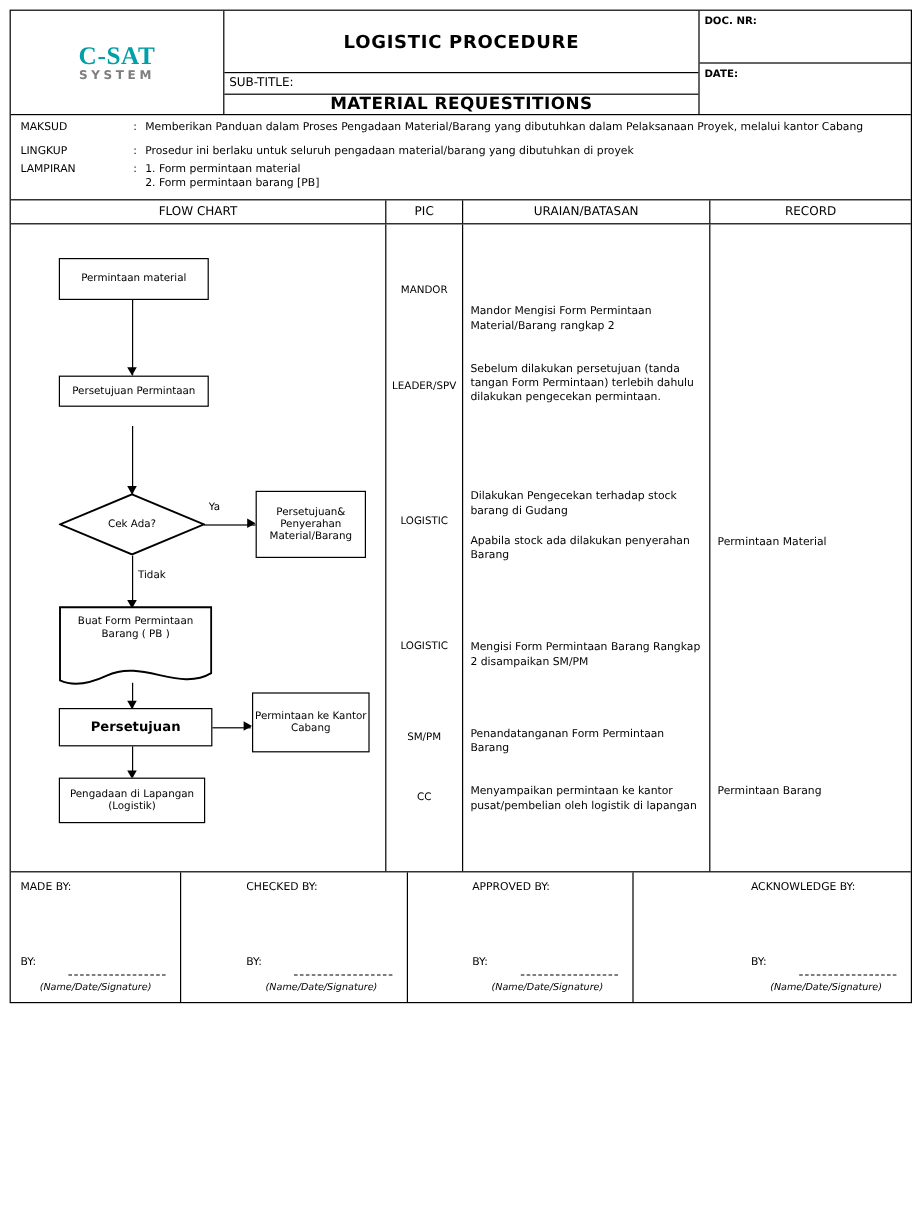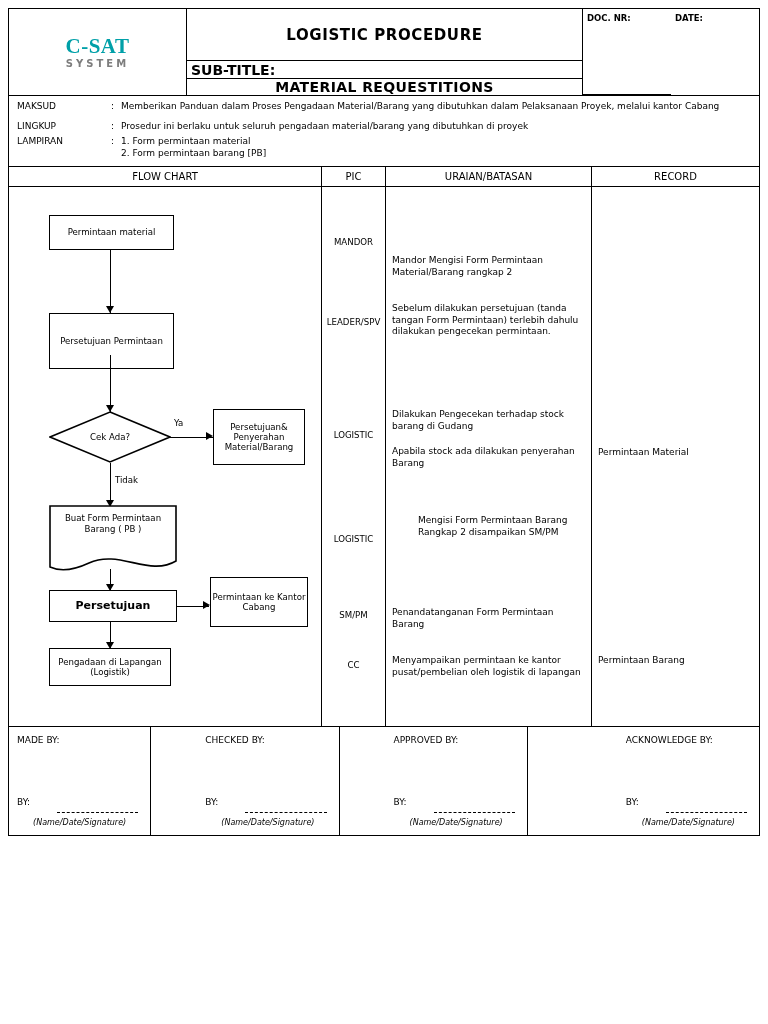--- a/index.html
+++ b/index.html
@@ -16,23 +16,23 @@
   .doc { position:absolute; left:8px; top:8px; width:752px; border:1.5px solid #000; }
 
   
   .hdr { display:flex; border-bottom:1.5px solid #000; }
   .hdr-logo { width:178px; border-right:1.5px solid #000; display:flex; align-items:center; justify-content:center; }
   .logo-wrap { text-align:center; line-height:1; }
   .logo-main { font-size:21px; font-weight:bold; color:#00a0a8; letter-spacing:0.5px; font-family:Liberation Serif, serif;}
   .logo-sub { font-size:10px; font-weight:bold; color:#7d7d7d; letter-spacing:3px; margin-top:2px; }
   .hdr-mid { flex:1; border-right:1.5px solid #000; display:flex; flex-direction:column; }
   .hdr-title { height:52px; display:flex; align-items:center; justify-content:center; font-size:15px; font-weight:bold; letter-spacing:0.6px; border-bottom:1px solid #000;}
-  .hdr-subrow { height:18px; display:flex; align-items:center; padding-left:4px; font-size:14px; font-weight:bold; border-bottom:1px solid #000;}
+  .hdr-subrow { height:18px; display:flex; align-items:center; padding-left:4px; font-size:10px; font-weight:normal; border-bottom:1px solid #000;}
   .hdr-sub2 { flex:1; display:flex; align-items:center; justify-content:center; font-size:14px; font-weight:bold; letter-spacing:0.4px;}
-  .hdr-right { width:176px; display:flex; flex-direction:row; }
+  .hdr-right { width:176px; display:flex; flex-direction:column; }
   .hdr-right div { flex:1; border-bottom:1px solid #000; font-size:8.5px; font-weight:bold; padding:4px 0 0 4px; }
   .hdr-right div:last-child { border-bottom:none; }
 
   
   .meta { border-bottom:1.5px solid #000; padding:4px 0 6px 0; }
   .meta-row { display:flex; font-size:9px; line-height:1.35; }
   .meta-lbl { width:102px; padding-left:8px; }
   .meta-colon { width:10px; }
   .meta-val { flex:1; padding-right:6px; }
   .meta-indent { padding-left:112px; font-size:9px; line-height:1.4; }
@@ -133,21 +133,21 @@
     </div>
 
     <div class="body">
 
       <div class="b1">
 
         <div class="node" style="left:40px; top:28px; width:125px; height:35px;">Permintaan material</div>
         <div class="arrow arrow-v" style="left:101px; top:63px; height:63px;"></div>
         <div class="ahead-d" style="left:97px; top:119px;"></div>
 
-        <div class="node" style="left:40px; top:126px; width:125px; height:56px;">Persetujuan Permintaan</div>
+        <div class="node" style="left:40px; top:126px; width:125px; height:26px;">Persetujuan Permintaan</div>
         <div class="arrow arrow-v" style="left:101px; top:168px; height:57px;"></div>
         <div class="ahead-d" style="left:97px; top:218px;"></div>
 
         <div class="diamond-wrap" style="left:40px; top:224px; width:122px; height:52px;">
           <svg width="122" height="52" viewBox="0 0 122 52">
             <polygon points="61,1 121,26 61,51 1,26" fill="#fff" stroke="#000" stroke-width="1.6"></polygon>
           </svg>
           <div style="position:absolute; left:0; top:0; width:122px; height:52px; display:flex; align-items:center; justify-content:center; font-size:8.6px;">Cek Ada?</div>
         </div>
 
@@ -189,21 +189,21 @@
         <div class="pic-item" style="top:347px;">LOGISTIC</div>
         <div class="pic-item" style="top:423px;">SM/PM</div>
         <div class="pic-item" style="top:473px;">CC</div>
       </div>
 
       <div class="b3">
         <div class="txt-item" style="top:36px;margin-top:32px;">Mandor Mengisi Form Permintaan Material/Barang rangkap 2</div>
         <div class="txt-item" style="top:116px;">Sebelum dilakukan persetujuan (tanda tangan Form Permintaan) terlebih dahulu dilakukan pengecekan permintaan.</div>
         <div class="txt-item" style="top:259px;">Apabila stock ada dilakukan penyerahan Barang</div>
         <div class="txt-item" style="top:222px;">Dilakukan Pengecekan terhadap stock barang di Gudang</div>
-        <div class="txt-item" style="top:328px;margin-left:26px;">Mengisi Form Permintaan Barang Rangkap 2 disampaikan SM/PM</div>
+        <div class="txt-item" style="top:348px;">Mengisi Form Permintaan Barang Rangkap 2 disampaikan SM/PM</div>
         <div class="txt-item" style="top:420px;">Penandatanganan Form Permintaan Barang</div>
         <div class="txt-item" style="top:468px;">Menyampaikan permintaan ke kantor pusat/pembelian oleh logistik di lapangan</div>
       </div>
 
       <div class="b4">
         <div class="rec-item" style="top:260px;">Permintaan Material</div>
         <div class="rec-item" style="top:468px;">Permintaan Barang</div>
       </div>
     </div>
 

